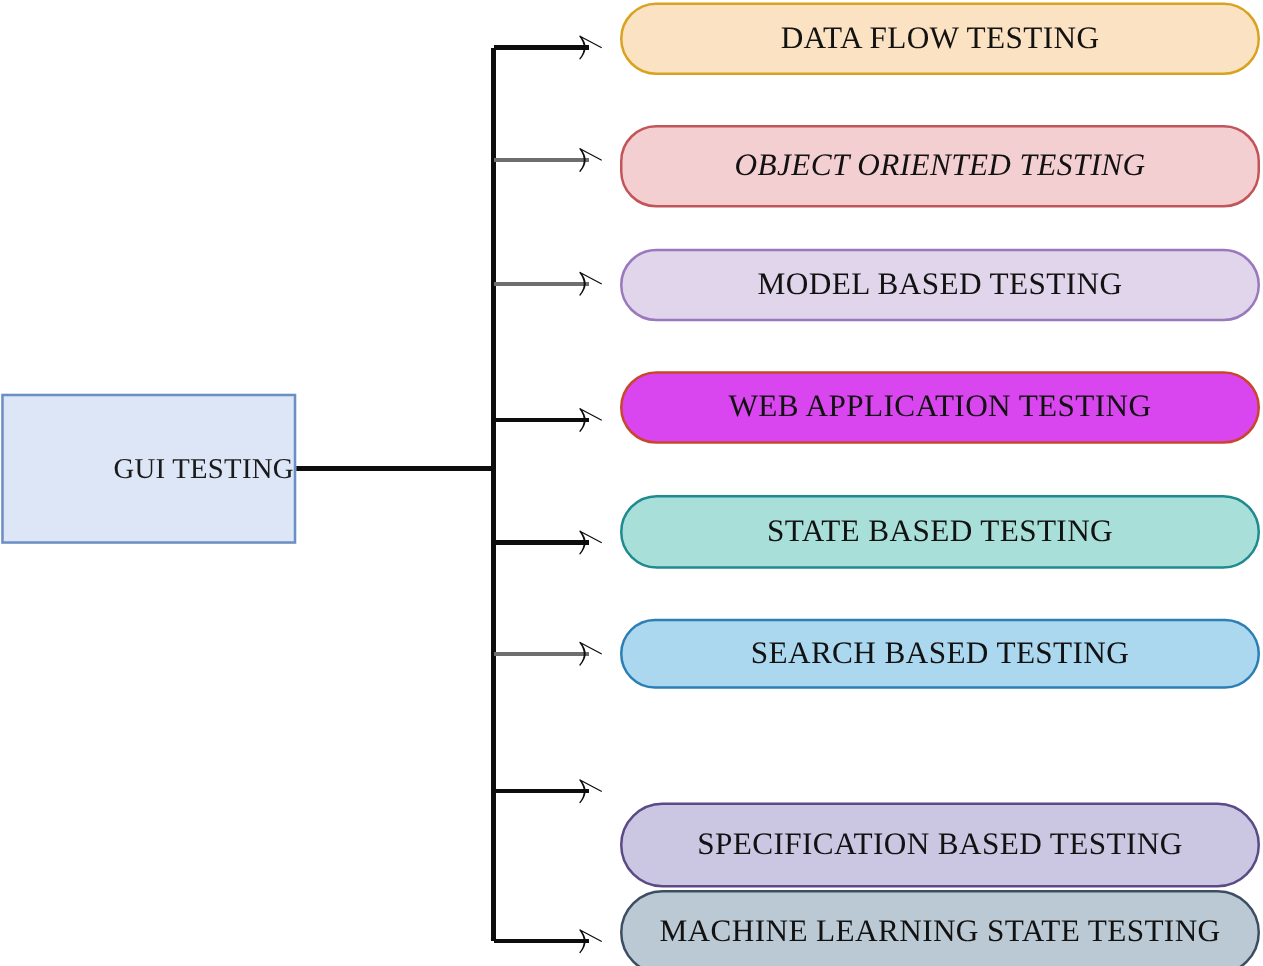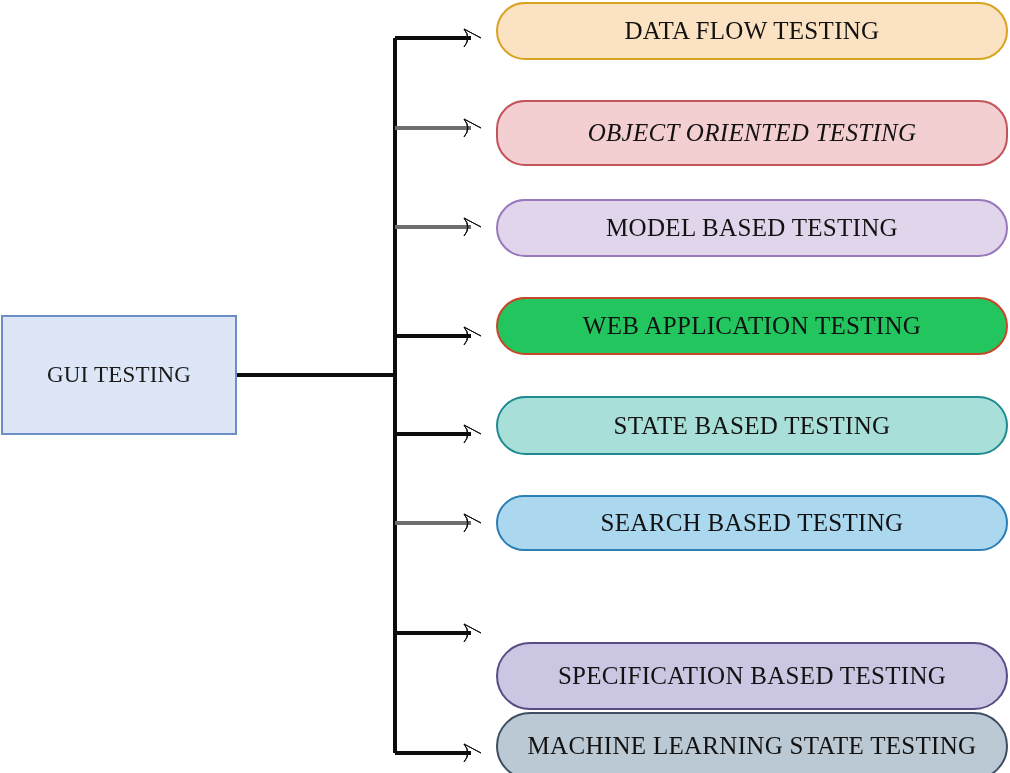--- a/index.html
+++ b/index.html
@@ -80,34 +80,34 @@
       <line x1="395" y1="434" x2="471" y2="434" stroke="#0d0d0d" stroke-width="3.5" shape-rendering="crispEdges"></line>
       <path d="M 464 425 Q 472 434 464 443 Q 471 434 464 425 L 481 434 Z" fill="#0d0d0d" stroke="#0d0d0d" stroke-width="1" stroke-linejoin="round"></path>
       <line x1="395" y1="523" x2="471" y2="523" stroke="#6e6e6e" stroke-width="3.5" shape-rendering="crispEdges"></line>
       <path d="M 464 514 Q 472 523 464 532 Q 471 523 464 514 L 481 523 Z" fill="#0d0d0d" stroke="#0d0d0d" stroke-width="1" stroke-linejoin="round"></path>
       <line x1="395" y1="633" x2="471" y2="633" stroke="#0d0d0d" stroke-width="3.5" shape-rendering="crispEdges"></line>
       <path d="M 464 624 Q 472 633 464 642 Q 471 633 464 624 L 481 633 Z" fill="#0d0d0d" stroke="#0d0d0d" stroke-width="1" stroke-linejoin="round"></path>
       <line x1="395" y1="753" x2="471" y2="753" stroke="#0d0d0d" stroke-width="3.5" shape-rendering="crispEdges"></line>
       <path d="M 464 744 Q 472 753 464 762 Q 471 753 464 744 L 481 753 Z" fill="#0d0d0d" stroke="#0d0d0d" stroke-width="1" stroke-linejoin="round"></path>
     </svg>
 
-  <div class="root-node" style="left: 1px; top: 315px; width: 236px; height: 120px; background: rgb(220, 230, 247); border-color: rgb(107, 143, 196);">
+  <div class="root-node" style="left: 1px; top: 315px; width: 236px; height: 120px; background: rgb(220, 230, 247); border-color: rgb(107, 143, 196); align-items: flex-end;">
     <span class="ln">GUI TESTING</span>
   </div>
 
   <div class="leaf-node" style="left: 496px; top: 2px; width: 512px; height: 58px; background: rgb(251, 226, 194); border: 2px solid rgb(217, 163, 34); border-radius: 29px;">
     <span>DATA FLOW TESTING</span>
   </div>
   <div class="leaf-node" style="left: 496px; top: 100px; width: 512px; height: 66px; background: rgb(244, 207, 210); border: 2px solid rgb(194, 84, 90); border-radius: 29px; font-style: italic;">
     <span>OBJECT ORIENTED TESTING</span>
   </div>
   <div class="leaf-node" style="left: 496px; top: 199px; width: 512px; height: 58px; background: rgb(224, 213, 234); border: 2px solid rgb(154, 120, 189); border-radius: 29px;">
     <span>MODEL BASED TESTING</span>
   </div>
-  <div class="leaf-node" style="left: 496px; top: 297px; width: 512px; height: 58px; background: #22c55e; border: 2px solid rgb(200, 70, 42); border-radius: 29px;">
+  <div class="leaf-node" style="left: 496px; top: 297px; width: 512px; height: 58px; background: #d946ef; border: 2px solid rgb(200, 70, 42); border-radius: 29px;">
     <span>WEB APPLICATION TESTING</span>
   </div>
   <div class="leaf-node" style="left: 496px; top: 396px; width: 512px; height: 59px; background: rgb(168, 223, 217); border: 2px solid rgb(31, 138, 144); border-radius: 29.5px;">
     <span>STATE BASED TESTING</span>
   </div>
   <div class="leaf-node" style="left: 496px; top: 495px; width: 512px; height: 56px; background: rgb(171, 215, 239); border: 2px solid rgb(43, 127, 181); border-radius: 29.5px;">
     <span>SEARCH BASED TESTING</span>
   </div>
   <div class="leaf-node" style="left: 496px; top: 603px; width: 512px; height: 68px; background: rgb(203, 198, 226); border: 2px solid rgb(90, 74, 134); border-radius: 34px; margin-top: 39px;">
     <span>SPECIFICATION BASED TESTING</span>

